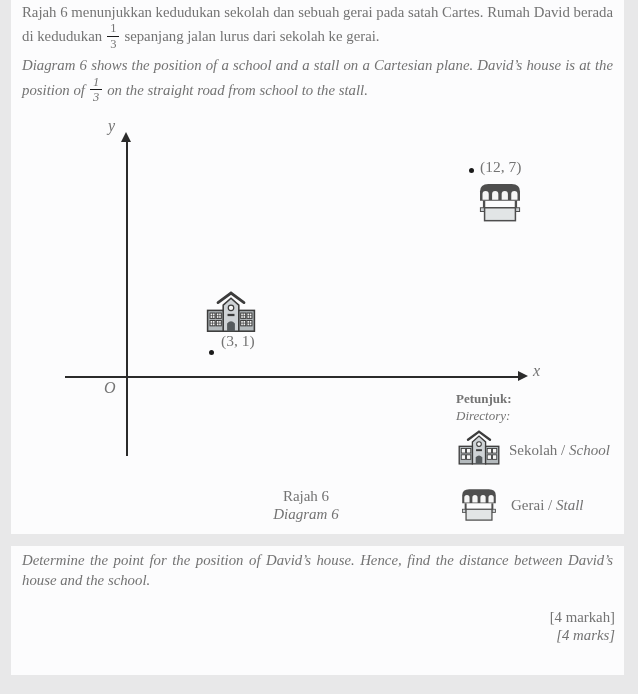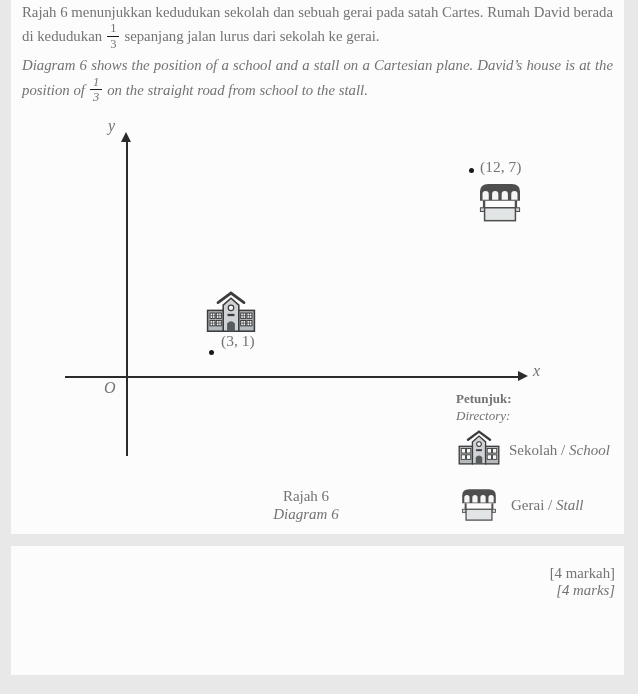--- a/index.html
+++ b/index.html
@@ -208,19 +208,20 @@
         <rect x="48.5" y="33.5" width="5" height="4.5" fill="#cfd3d6" stroke="#4e4e4e" stroke-width="1.2"></rect>
         <rect x="11.5" y="33.5" width="37" height="15.5" fill="#e2e5e6" stroke="#4e4e4e" stroke-width="1.8"></rect>
       </svg>
     </div>
     <div class="legend-label" style="left:500px; top:497px;"><span>Gerai /</span>
       <i>Stall</i></div>
 
   </div>
 
   <div class="sheet sheet-bottom">
+    <p class="task-para italic">Determine the point for the position of David’s house. Hence, find the distance between David’s house and the school.</p>
     <div class="marks">
       <div class="my">[4 markah]</div>
       <div class="en">[4 marks]</div>
     </div>
   </div>
 
 </div>
 
 </body></html>

